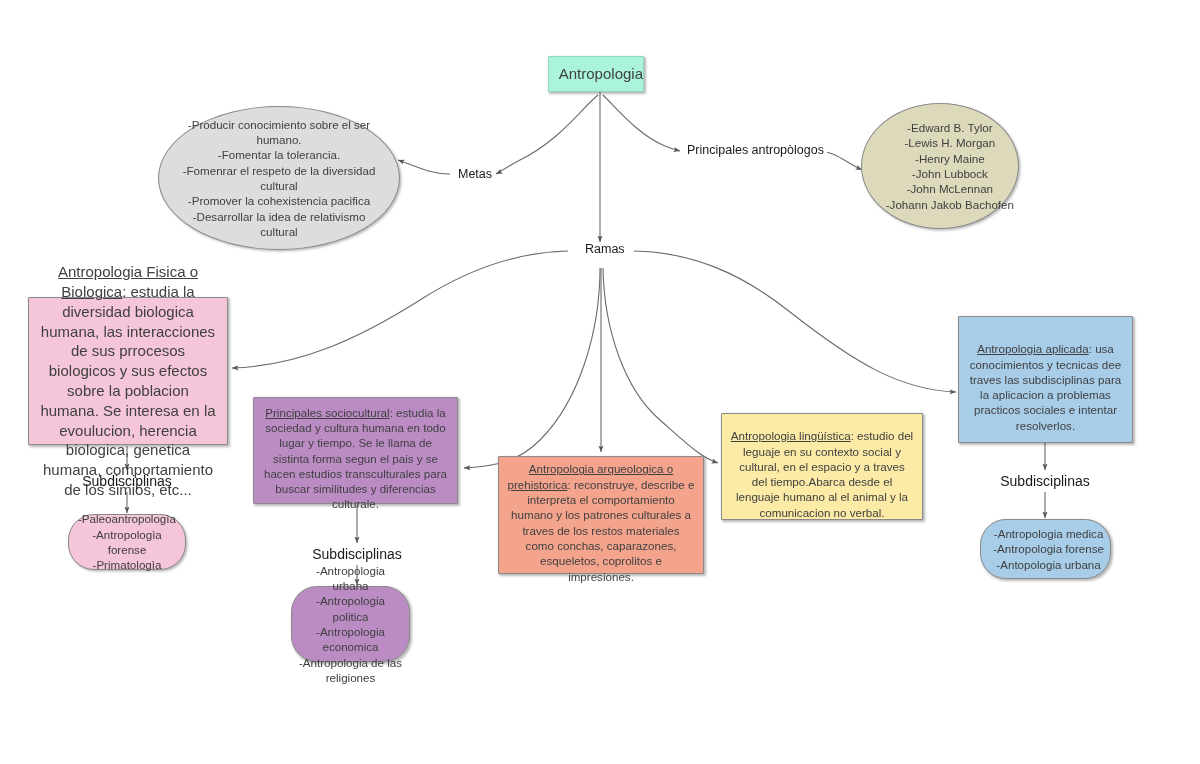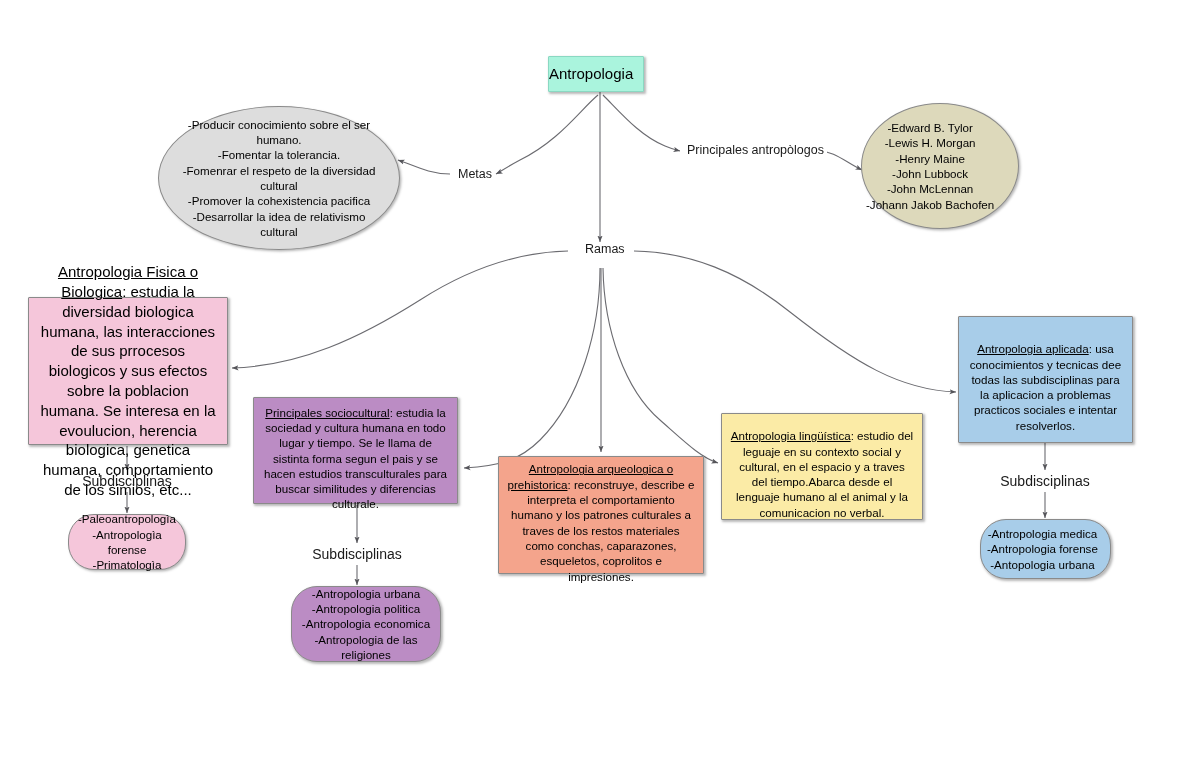--- a/index.html
+++ b/index.html
@@ -21,23 +21,23 @@
     top: 0;
     width: 1200px;
     height: 764px;
     pointer-events: none;
   }
   .node {
     position: absolute;
     box-sizing: border-box;
     display: flex;
     align-items: center;
-    justify-content: flex-start;
+    justify-content: flex-end;
     text-align: center;
-    color: #000000;
+    color: #404040;
     line-height: 1.32;
     white-space: pre-line;
     border: 1px solid #8a8a8a;
     box-shadow: 1.5px 1.5px 2.5px rgba(0,0,0,0.28);
   }
   .rect { border-radius: 1px; }
   .ellipse { border-radius: 50%; }
   .stadium { border-radius: 26px; }
   .edge-label {
     position: absolute;
@@ -139,35 +139,35 @@
   </div>
 
   <div class="node rect" style="left:721px; top:413px; width:202px; height:107px; background:#fbeba6; font-size:11.6px; padding:8px 8px;">
     <span>
       <span class="title-underline">Antropologia lingüística</span><span>:  estudio del leguaje en su contexto social y cultural, en el espacio y a traves del tiempo.Abarca desde el lenguaje humano al el animal y la comunicacion no verbal.</span>
     </span>
   </div>
 
   <div class="node rect" style="left:958px; top:316px; width:175px; height:127px; background:#a8cde9; font-size:11.6px; padding:4px 8px;">
     <span>
-      <span class="title-underline">Antropologia aplicada</span><span>: usa conocimientos y tecnicas dee todas las subdisciplinas para la aplicacion a problemas practicos sociales e intentar resolverlos.</span>
+      <span class="title-underline">Antropologia aplicada</span><span>: usa conocimientos y tecnicas dee traves las subdisciplinas para la aplicacion a problemas practicos sociales e intentar resolverlos.</span>
     </span>
   </div>
 
   <div class="plain-label" style="left:77px; top:473px; width:100px;">Subdisciplinas</div>
   <div class="plain-label" style="left:307px; top:546px; width:100px;">Subdisciplinas</div>
   <div class="plain-label" style="left:995px; top:473px; width:100px;">Subdisciplinas</div>
 
   <div class="node stadium" style="left:68px; top:514px; width:118px; height:56px; background:#f5c6da; font-size:11.6px; padding:10px 6px;">
     <span>-Paleoantropologìa
 -Antropologìa forense
 -Primatologìa</span>
   </div>
 
-  <div class="node stadium" style="left:291px; top:586px; width:150px; height:76px; background:#bb8cc4; font-size:11.6px; padding:10px 6px;">
+  <div class="node stadium" style="left:291px; top:586px; width:119px; height:76px; background:#bb8cc4; font-size:11.6px; padding:10px 6px;">
     <span>-Antropologia urbana
 -Antropologia politica
 -Antropologia economica
 -Antropologia de las religiones</span>
   </div>
 
   <div class="node stadium" style="left:980px; top:519px; width:131px; height:60px; background:#a8cde9; font-size:11.6px; padding:2px 6px;">
     <span>-Antropologia medica
 -Antropologia forense
 -Antopologia urbana</span>

